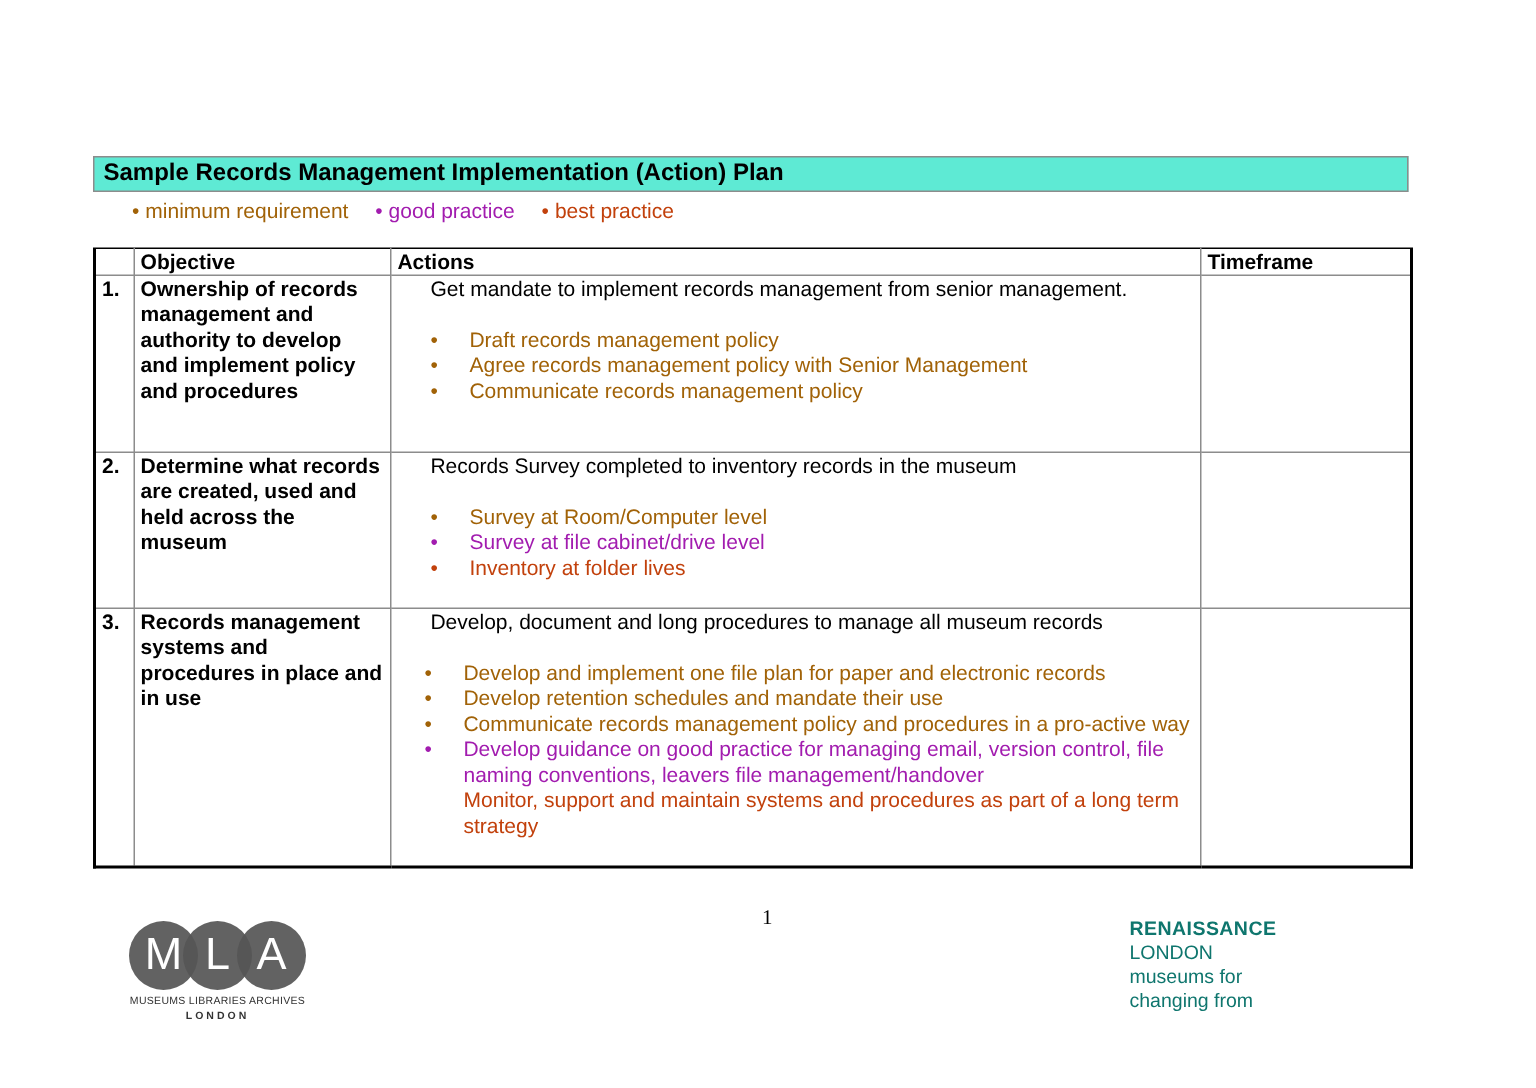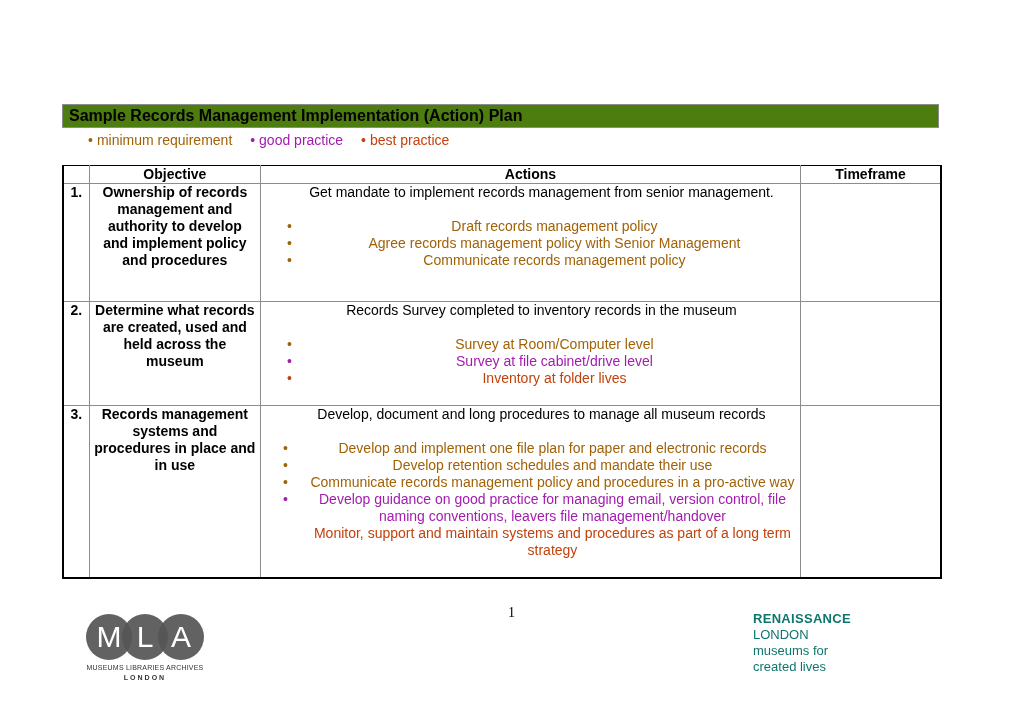--- a/index.html
+++ b/index.html
@@ -1,29 +1,29 @@
 <!DOCTYPE html>
 <html><head>
 <meta charset="utf-8">
 <style>
   html, body { margin: 0; padding: 0; background: #ffffff; }
   body { width: 1024px; height: 725px; position: relative; overflow: hidden;
          font-family: "Liberation Sans", sans-serif; color: #000; }
   .title-box { position: absolute; left: 62px; top: 104px; width: 877px; height: 24px;
-               background: #4d7c0f; border: 1px solid #8c8c8c; box-sizing: border-box; }
+               background: #5eead4; border: 1px solid #8c8c8c; box-sizing: border-box; }
   .title-box span { position: absolute; left: 6px; top: 2px; font-size: 16px; font-weight: bold; }
   .legend { position: absolute; left: 88px; top: 132px; font-size: 14px; white-space: nowrap; }
   .legend span { margin-right: 7px; }
   .red { color: #a16207; }
   .blue { color: #a21caf; }
   .green { color: #c2410c; }
   table.plan { position: absolute; left: 62px; top: 165px; width: 880px;
                border-collapse: collapse; font-size: 14px; line-height: 17px; }
   table.plan td, table.plan th { border: 1px solid #8c8c8c; vertical-align: top;
-                                  padding: 0 4px; text-align: center; }
+                                  padding: 0 4px; text-align: left; }
   table.plan tr > *:first-child { border-left: 2px solid #000; }
   table.plan tr > *:last-child { border-right: 2px solid #000; }
   table.plan thead th { border-top: 1px solid #000; font-weight: bold; height: 16px; }
   table.plan tbody tr:last-child td { border-bottom: 2px solid #000; }
   .num { width: 17px; font-weight: bold; }
   .obj { width: 166px; font-weight: bold; }
   .act { width: 526px; padding-left: 26px !important; }
   .tf { width: 134px; }
   .intro { margin: 0 0 17px 0; }
   ul.bullets { list-style: none; margin: 0; padding: 0; }
@@ -118,14 +118,14 @@
     <div class="c" style="left:72px">A</div>
   </div>
   <div class="sub">MUSEUMS LIBRARIES ARCHIVES</div>
   <div class="sub2">LONDON</div>
 </div>
 
 <div class="ren">
   <div class="b">RENAISSANCE</div>
   <div>LONDON</div>
   <div>museums for</div>
-  <div>created lives</div>
+  <div>changing from</div>
 </div>
 
 </body></html>

